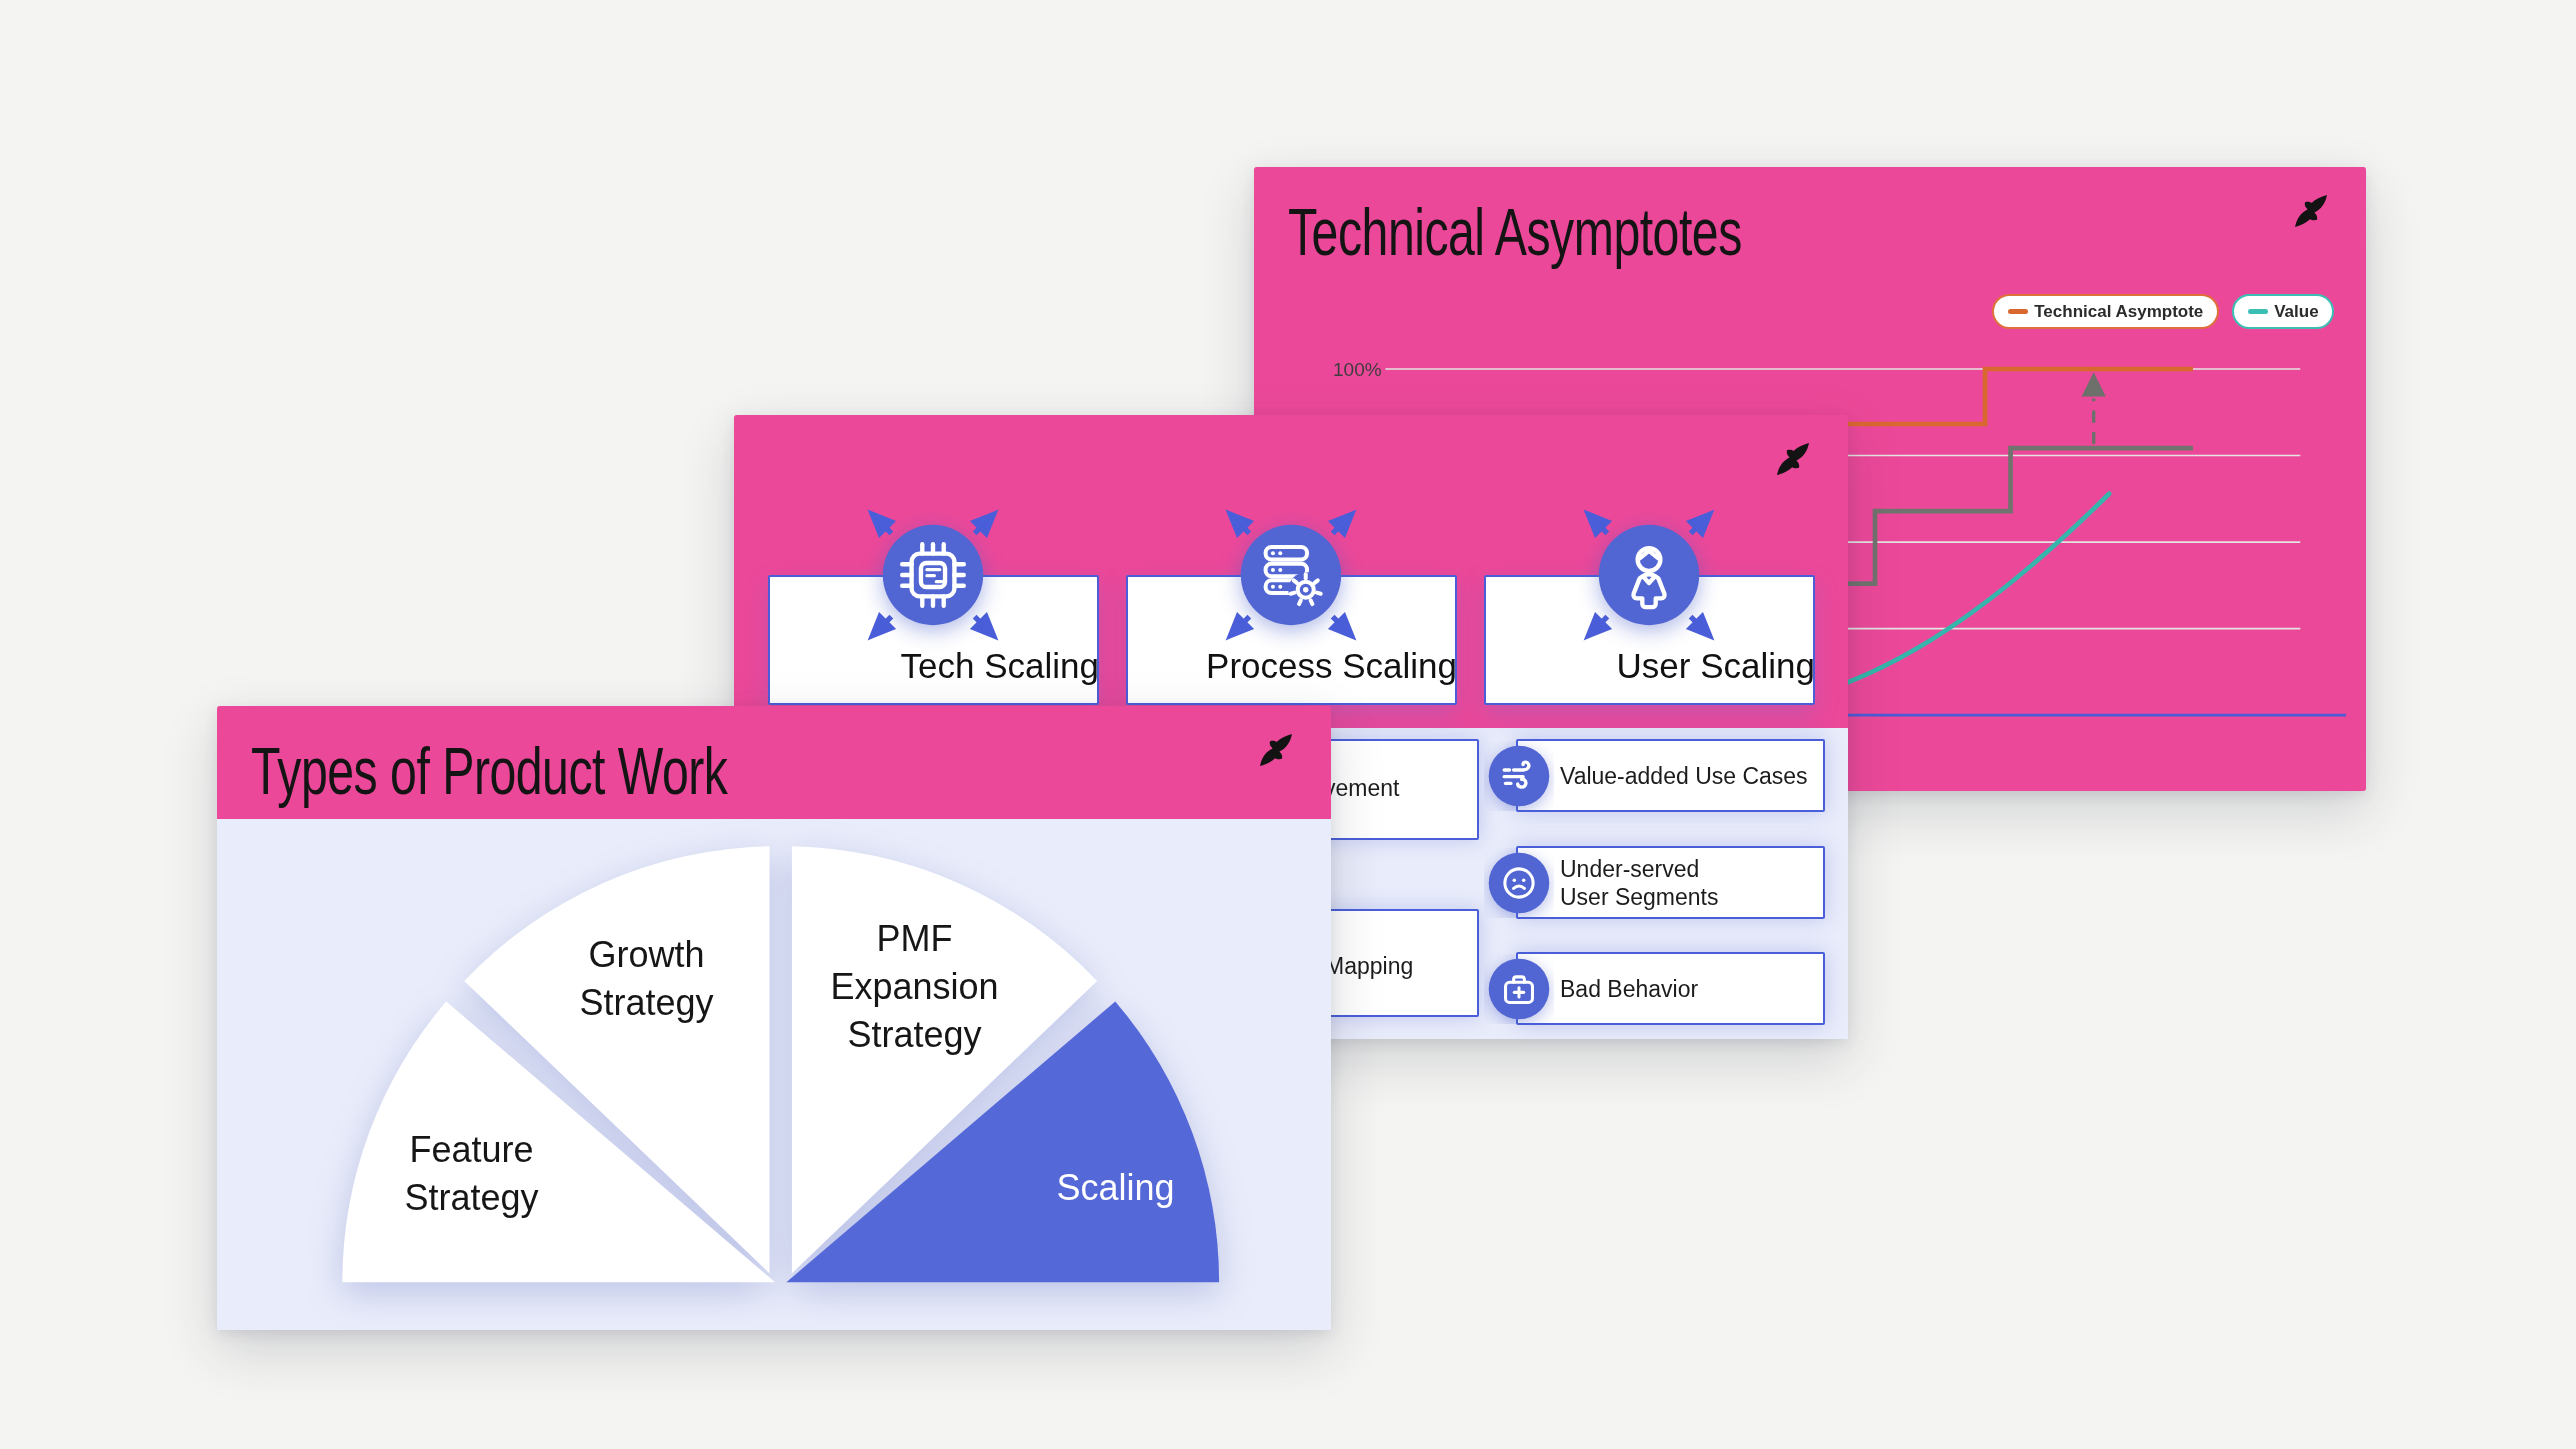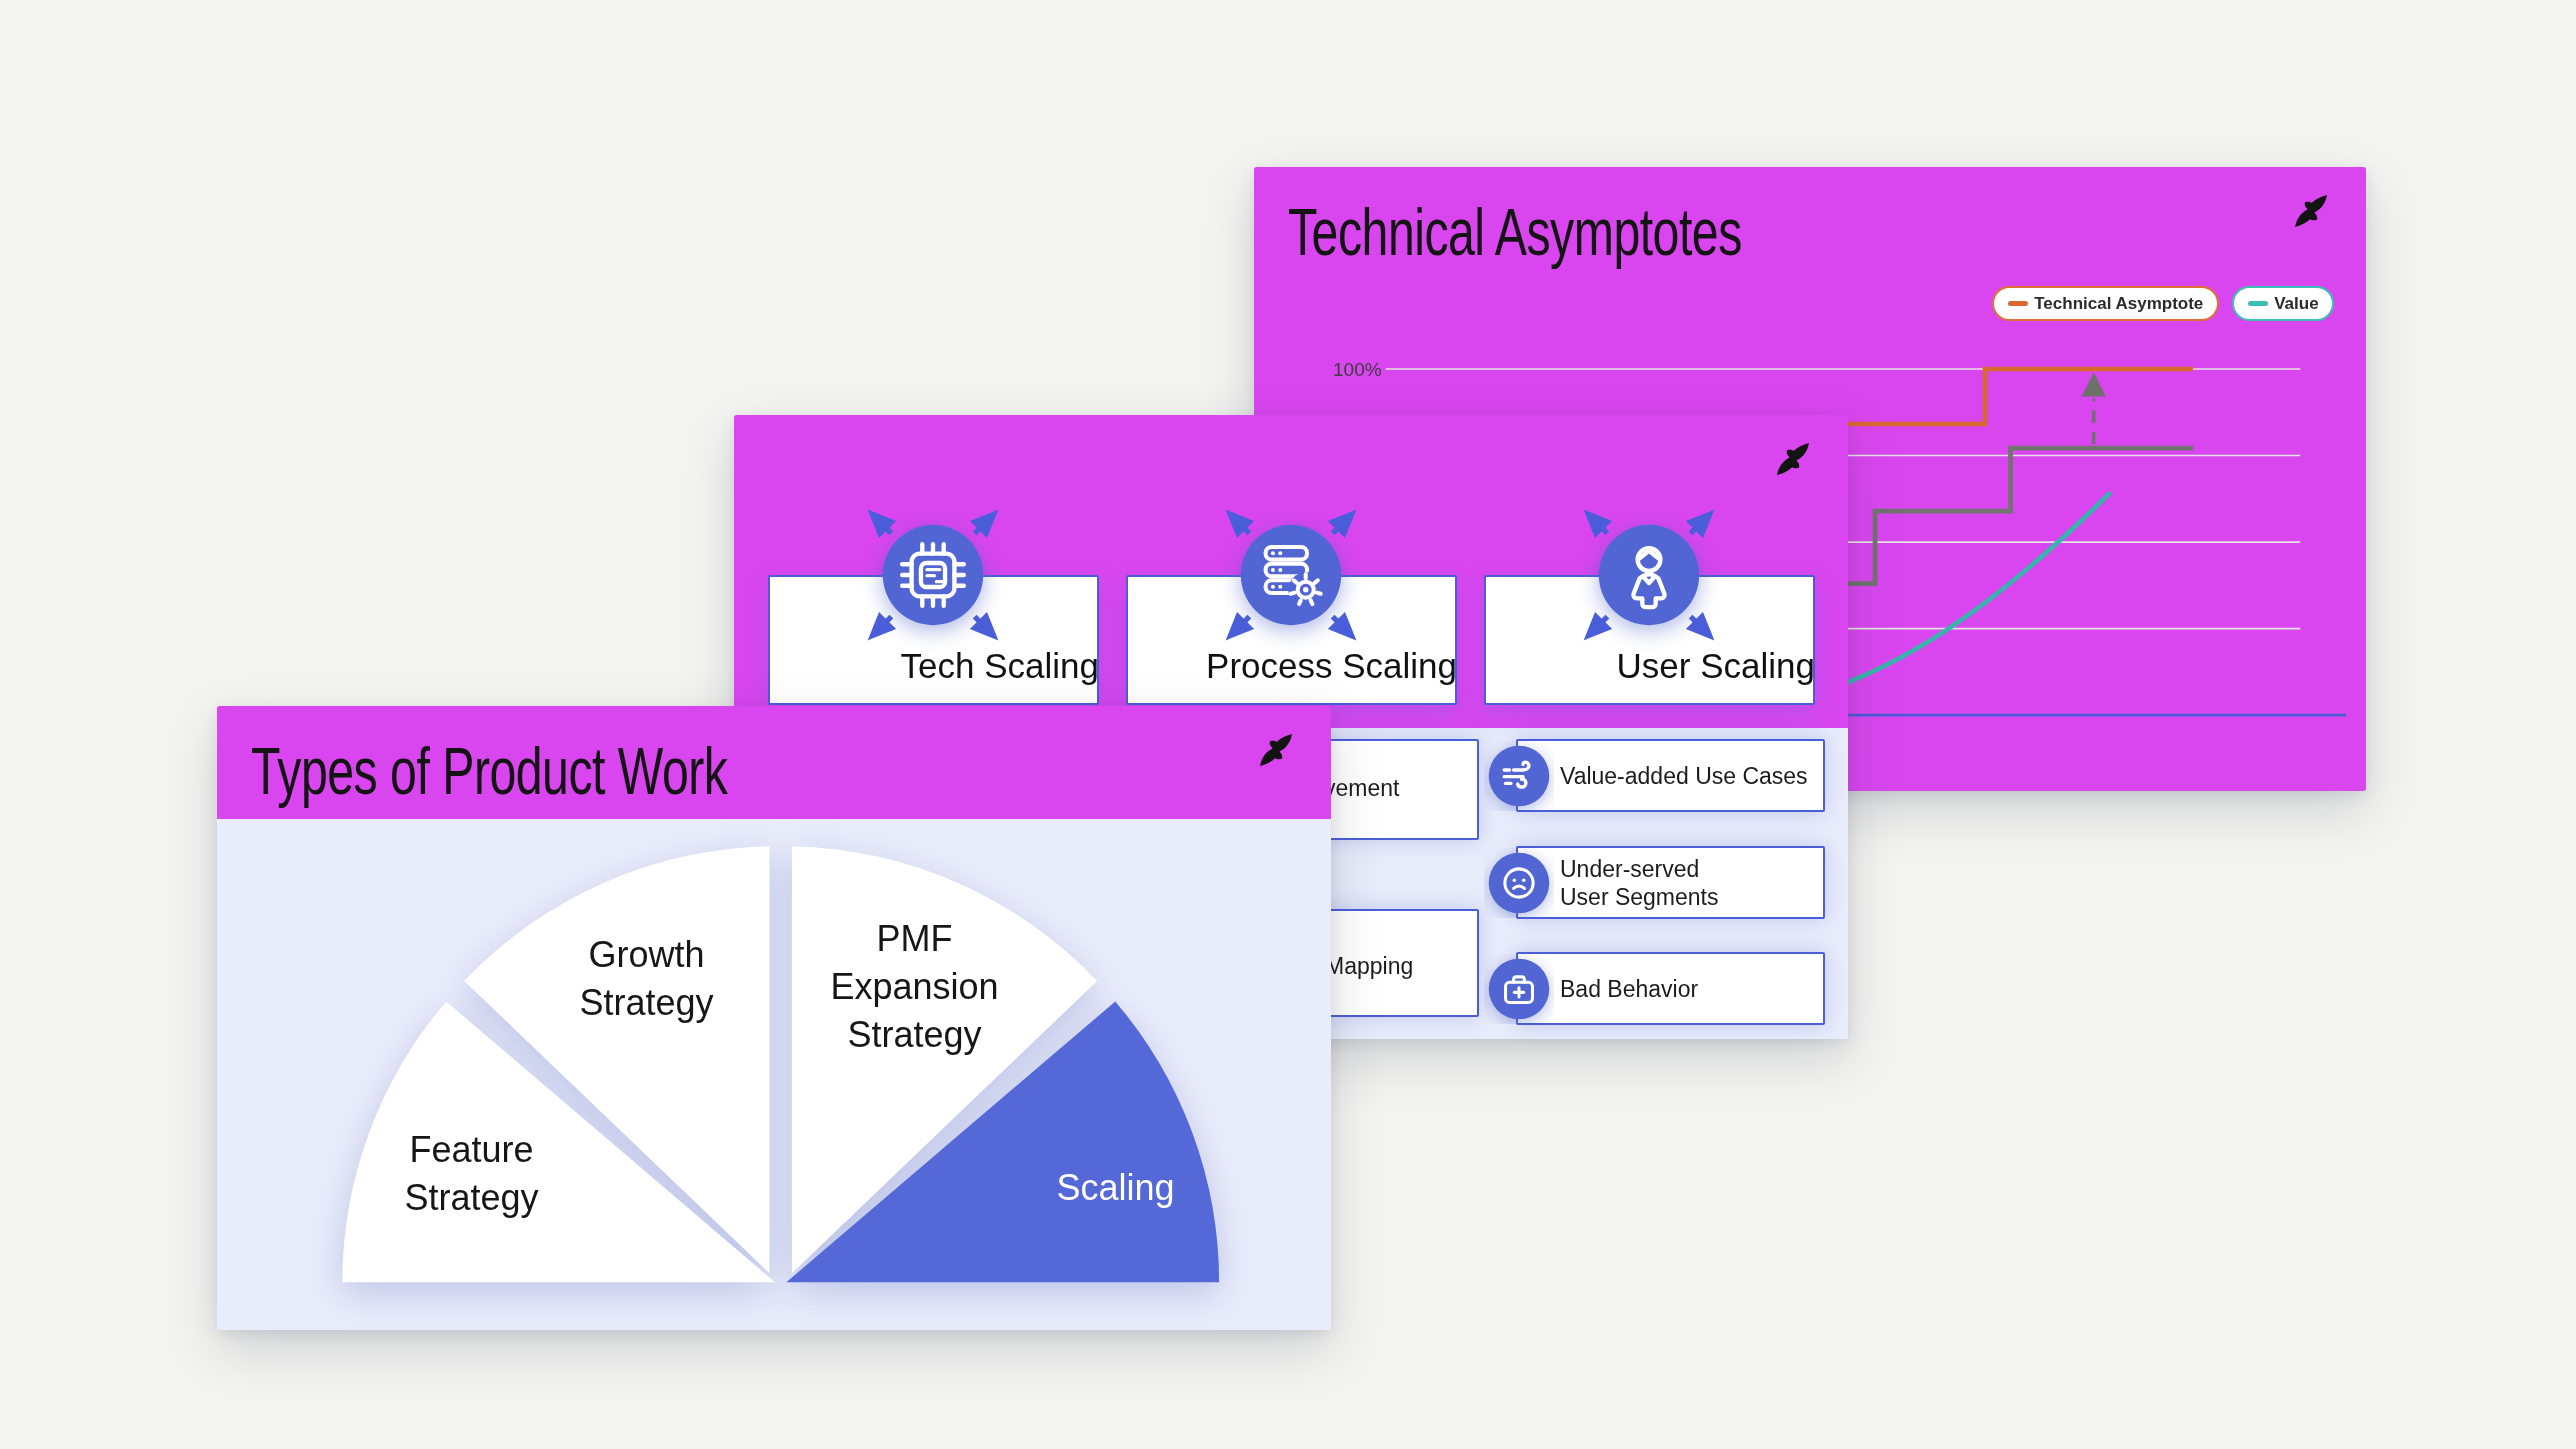--- a/index.html
+++ b/index.html
@@ -1,35 +1,35 @@
 <!DOCTYPE html>
 <html style="font-size:10.7px"><head>
 <meta charset="utf-8">
 <style>
   html,body{margin:0;padding:0;background:#f4f4f2;}
   *{box-sizing:border-box;}
   .stage{position:relative;width:2576px;height:1449px;overflow:hidden;
          font-family:"Liberation Sans",sans-serif;color:#161616;}
-  .card{position:absolute;background:#d946ef;border-radius:2.7px;
+  .card{position:absolute;background:#ec4899;border-radius:2.7px;
         box-shadow:0 20px 54px rgba(45,52,70,.18),0 4px 13.4px rgba(45,52,70,.10);}
   
   .card--technical{left:1254px;top:167px;width:1112px;height:624px;z-index:1;}
   .card--ways{left:734px;top:415px;width:1114px;height:624px;z-index:2;}
   .card--types{left:217px;top:706px;width:1114px;height:624px;z-index:3;padding-left:40px;}
   
   .card-title{position:absolute;left:34px;top:25.5px;font-size:67px;font-weight:500;
               color:#141414;white-space:nowrap;}
   .cond{display:inline-block;transform:scaleX(.72);transform-origin:left center;letter-spacing:-0.7px;}
   .logo{position:absolute;top:25.5px;right:35px;width:40px;height:36px;}
   .lavender{position:absolute;left:0;right:0;bottom:0;background:#e9ecfa;}
   
   .legend{position:absolute;top:119px;right:32px;display:flex;gap:13.4px;}
   .pill{display:inline-flex;align-items:center;gap:6.7px;height:35px;padding:0 13.4px;
         border:2px solid;border-radius:17.4px;background:#fff;
-        font-size:17px;font-weight:700;color:#2b2b2b;white-space:nowrap;}
+        font-size:17px;font-weight:700;color:#2b2b2b;white-space:nowrap;margin-top:8px;}
   .pill .dash{width:20px;height:5.4px;border-radius:2.7px;}
   .ytick{position:absolute;left:79px;top:192px;font-size:19px;color:#3d3d3d;}
   .chart-svg{position:absolute;left:0;top:0;}
   
   .wt-box{position:absolute;top:160px;width:331px;height:130px;background:#fff;
           border:2.7px solid #4a5ed9;border-radius:2px;
           box-shadow:0 9.4px 23px rgba(92,112,220,.25);}
   .wt-label{position:absolute;top:231px;width:331px;text-align:right;
             font-size:35px;color:#111;}
   .col-icon{position:absolute;width:174px;height:174px;top:73px;}

